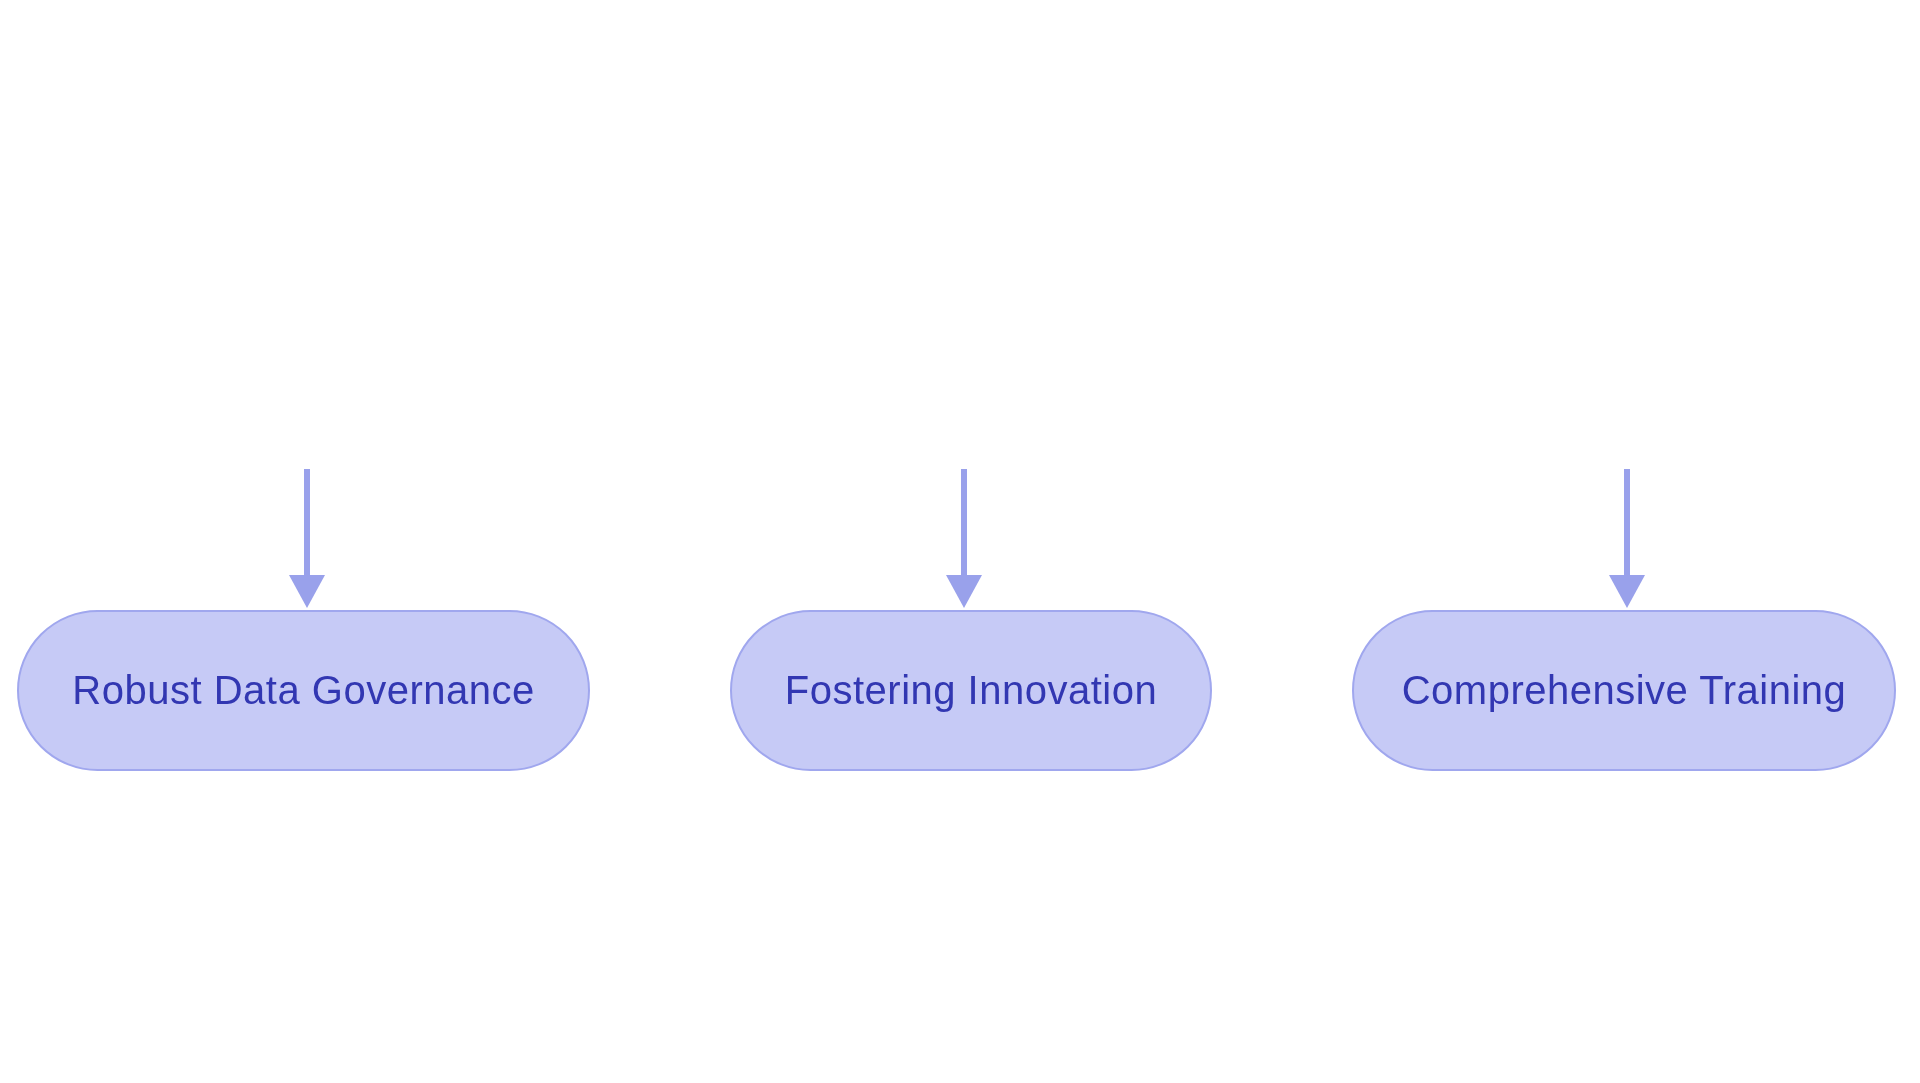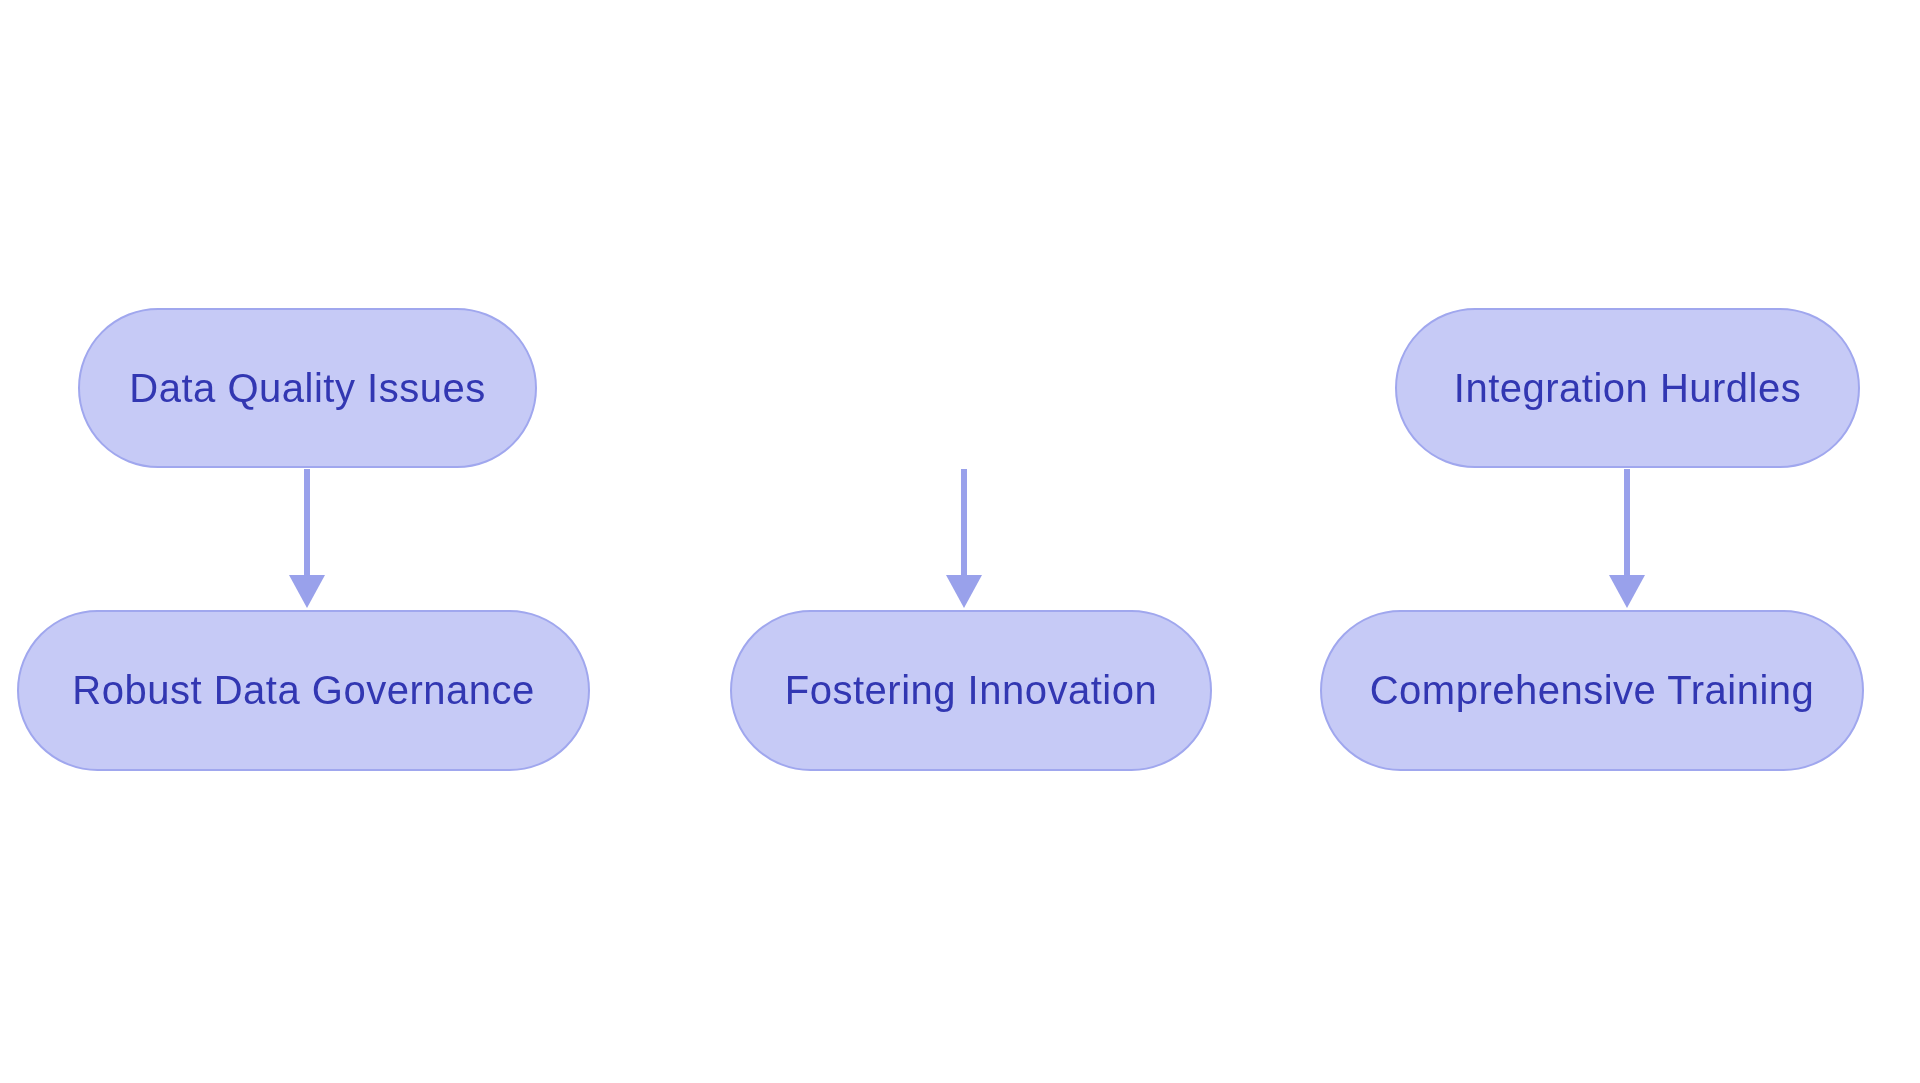--- a/index.html
+++ b/index.html
@@ -31,21 +31,21 @@
     color: var(--text, #3237b2);
     white-space: nowrap;
   }
   .row-top    { top: 308px; height: 160px; }
   .row-bottom { top: 610px; height: 161px; }
   .n1 { left: 78px;   width: 459px; }
   .n2 { left: 716px;  width: 496px; }
   .n3 { left: 1395px; width: 465px; }
   .n4 { left: 17px;   width: 573px; }
   .n5 { left: 730px;  width: 482px; }
-  .n6 { left: 1320px; width: 544px; }
+  .n6 { left: 1352px; width: 544px; }
 
   .arrow {
     position: absolute;
     top: 469px;
     width: 36px;
     height: 139px;
     display: flex;
     flex-direction: column;
     align-items: center;
   }
@@ -63,28 +63,22 @@
     border-left: 18px solid transparent;
     border-right: 18px solid transparent;
     border-top: 33px solid var(--arrow, #99a1eb);
   }
 </style>
 </head>
 <body>
 
 <div class="canvas">
 
-  <div class="node row-top n1">
-    <span class="label">Data Quality Issues</span>
-  </div>
 
 
-  <div class="node row-top n3">
-    <span class="label">Integration Hurdles</span>
-  </div>
 
   <div class="arrow a1">
     <div class="line"></div>
     <div class="head"></div>
   </div>
 
   <div class="arrow a2">
     <div class="line"></div>
     <div class="head"></div>
   </div>

